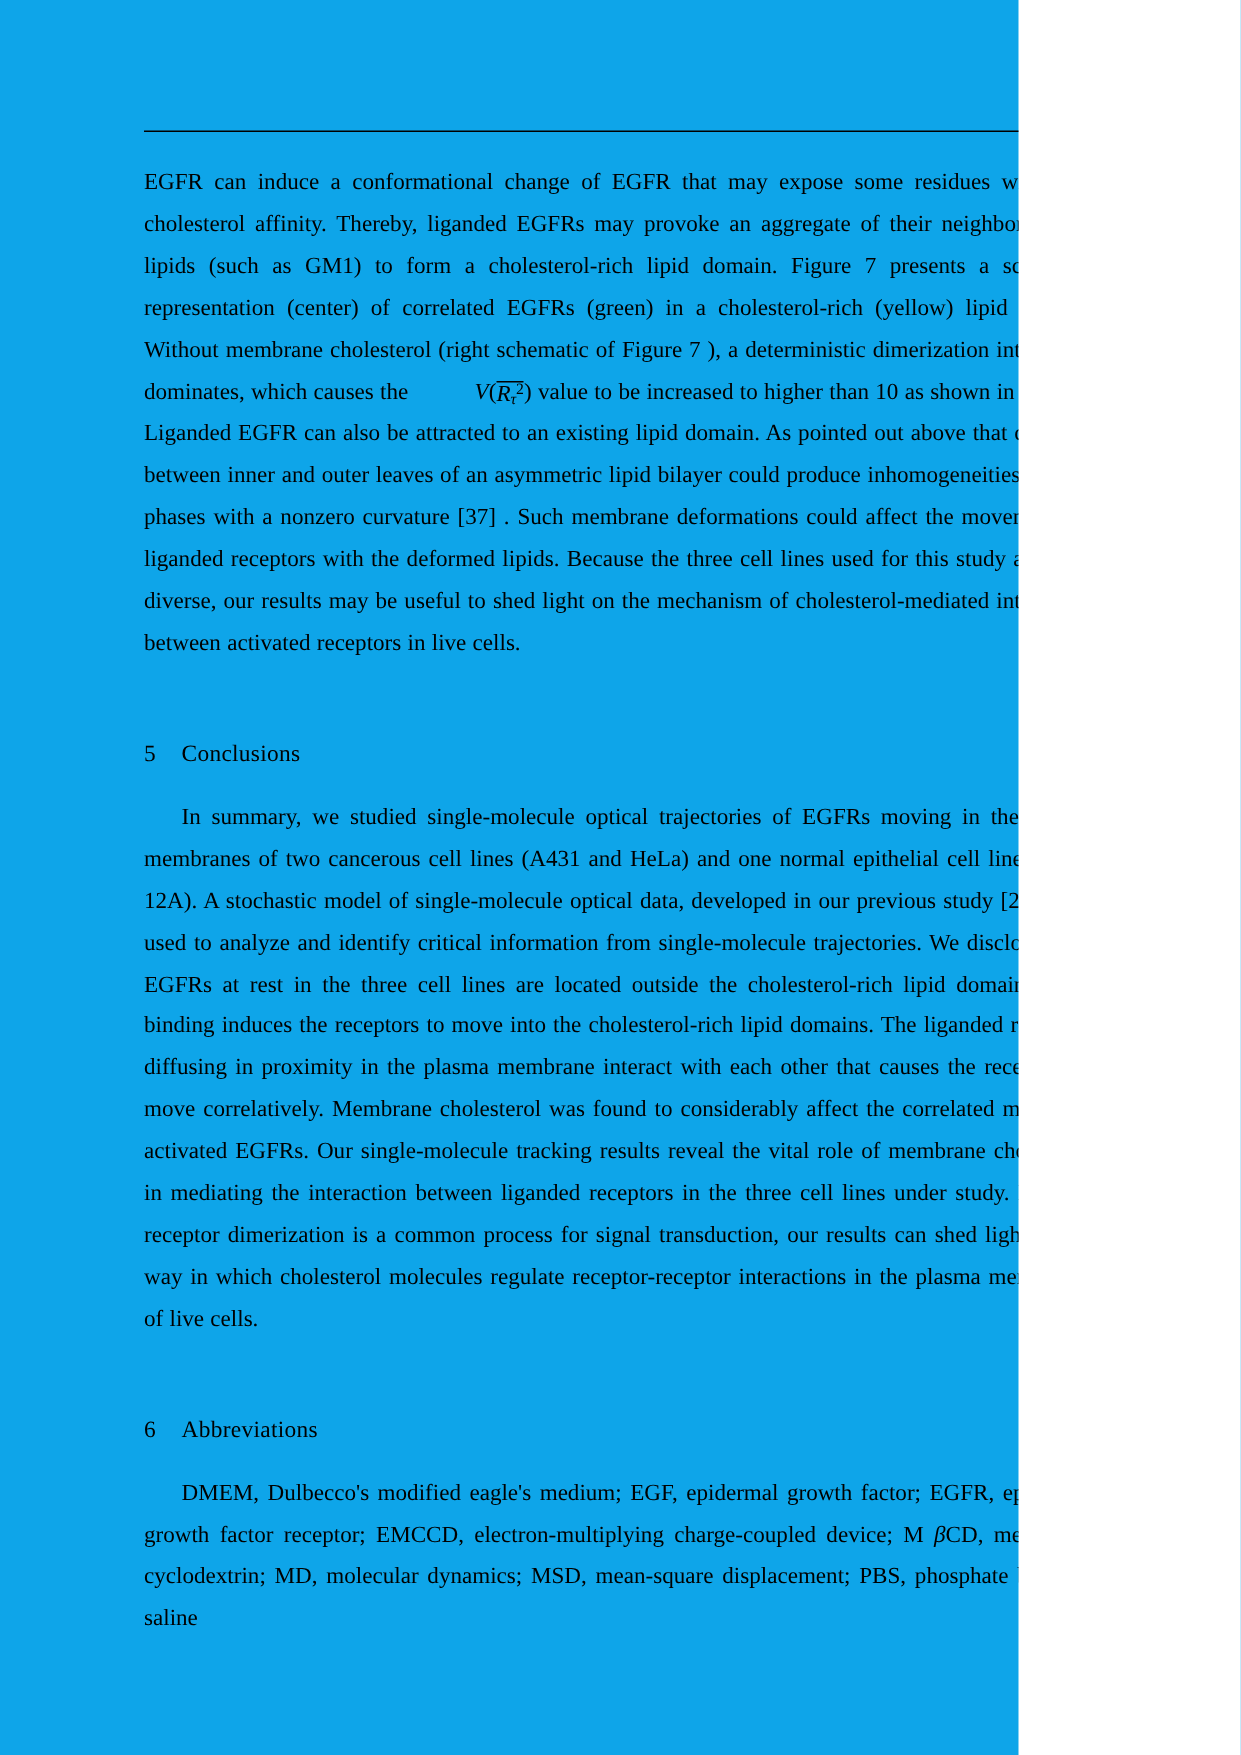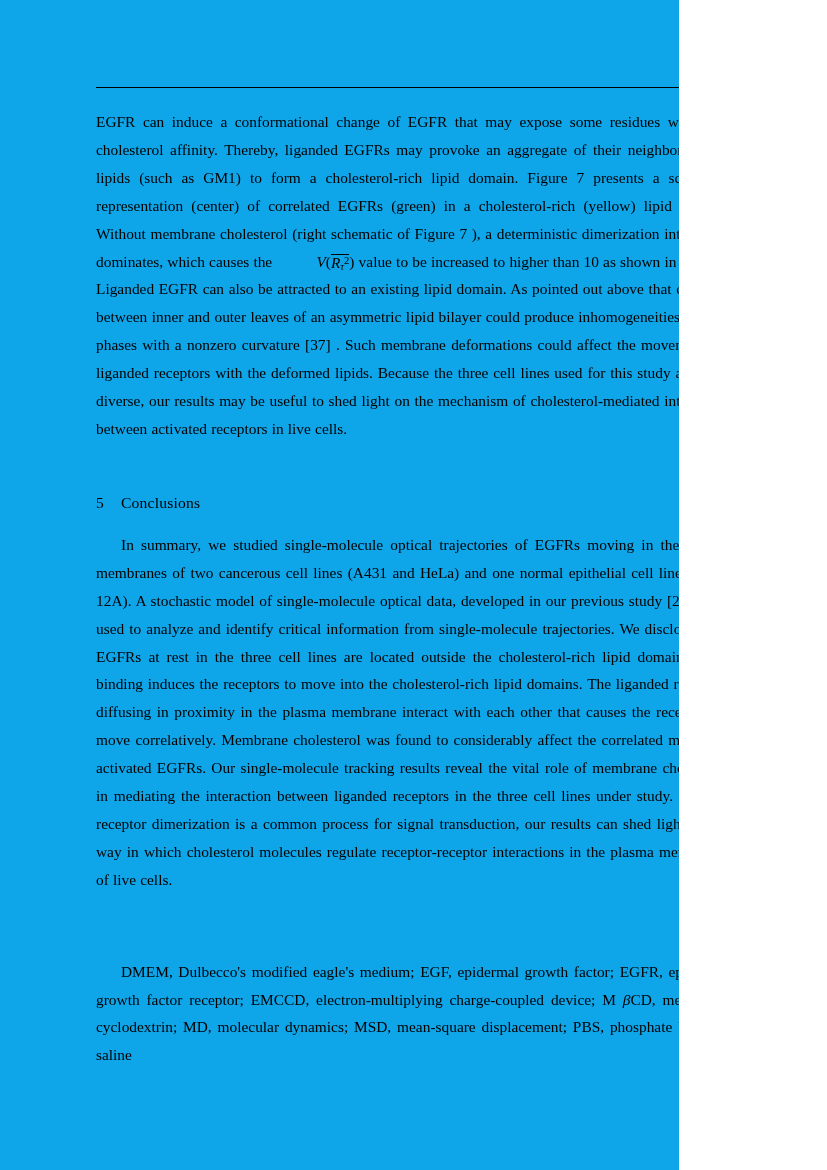--- a/index.html
+++ b/index.html
@@ -131,20 +131,21 @@
       <div class="gap-before-heading"></div>
 
       <h2 class="section"><span class="num">5</span><span>Conclusions</span></h2>
 
       <div class="gap-after-heading"></div>
 
       <p class="para indent">In summary, we studied single-molecule optical trajectories of EGFRs moving in the plasma membranes of two cancerous cell lines (A431 and HeLa) and one normal epithelial cell line (MCF-12A). A stochastic model of single-molecule optical data, developed in our previous study [21] , was used to analyze and identify critical information from single-molecule trajectories. We disclosed that EGFRs at rest in the three cell lines are located outside the cholesterol-rich lipid domains; EGF binding induces the receptors to move into the cholesterol-rich lipid domains. The liganded receptors diffusing in proximity in the plasma membrane interact with each other that causes the receptors to move correlatively. Membrane cholesterol was found to considerably affect the correlated motion of activated EGFRs. Our single-molecule tracking results reveal the vital role of membrane cholesterol in mediating the interaction between liganded receptors in the three cell lines under study. Because receptor dimerization is a common process for signal transduction, our results can shed light on the way in which cholesterol molecules regulate receptor-receptor interactions in the plasma membranes of live cells.</p>
 
       <div class="gap-before-heading"></div>
 
+      <h2 class="section"><span class="num">6</span><span>Abbreviations</span></h2>
 
       <div class="gap-after-heading"></div>
 
       <p class="para indent"><span>DMEM, Dulbecco's modified eagle's medium; EGF, epidermal growth factor; EGFR, epidermal growth factor receptor; EMCCD, electron-multiplying charge-coupled device; M </span><span class="greek">β</span><span>CD, methyl- </span><span class="greek">β</span><span>-cyclodextrin; MD, molecular dynamics; MSD, mean-square displacement; PBS, phosphate buffered saline</span></p>
 
     </div>
   </div>
 </div>
 
 </body></html>

